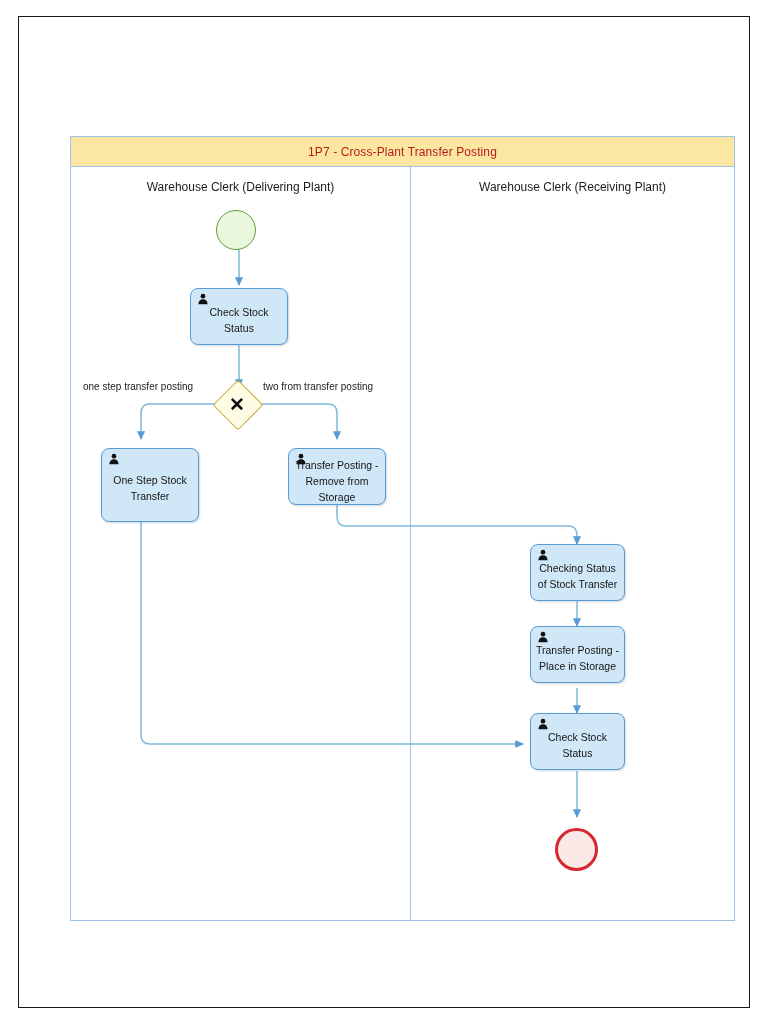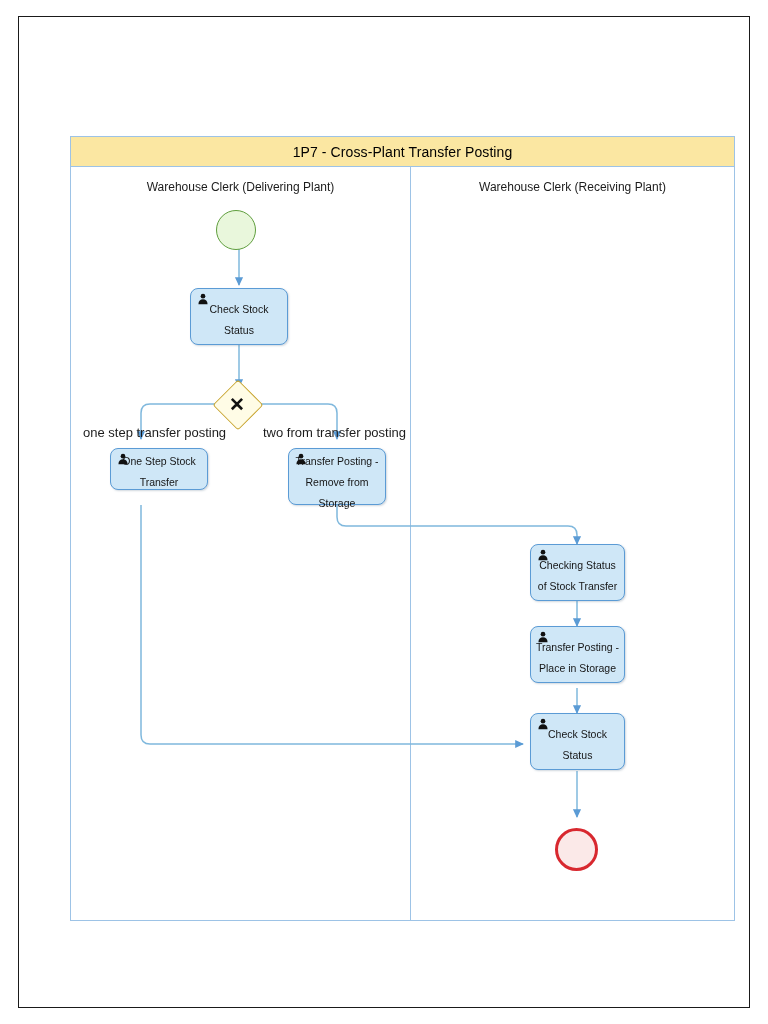--- a/index.html
+++ b/index.html
@@ -42,22 +42,22 @@
     width: 100%;
     height: 30px;
     box-sizing: border-box;
     background: #fbe7a2;
     border-bottom: 1px solid #9dc3e6;
     display: flex;
     align-items: center;
     justify-content: center;
   }
   #pool-header .title {
-    font-size: 14px;
-    color: #000000;
+    font-size: 12px;
+    color: #b91c1c;
     letter-spacing: 0.1px;
   }
   .lane {
     position: absolute;
     top: 30px;
     height: 753px;
     box-sizing: border-box;
   }
   #lane-left  { left: 0;     width: 339px; }
   #lane-right { left: 339px; width: 324px; border-left: 1px solid #9dc3e6; }
@@ -91,21 +91,21 @@
     box-shadow: 1px 1px 2px rgba(120,140,160,0.35);
   }
   .task .task-label {
     position: absolute;
     left: 2px;
     right: 2px;
     top: 50%;
     transform: translateY(-42%);
     text-align: center;
     font-size: 10.5px;
-    line-height: 21px;
+    line-height: 16px;
     color: #151515;
     white-space: pre-line;
   }
   .user-icon {
     position: absolute;
     left: 6px;
     top: 4px;
     width: 12px;
     height: 12px;
   }
@@ -140,24 +140,23 @@
     display: flex;
     align-items: center;
     justify-content: center;
     font-size: 19px;
     font-weight: bold;
     color: #111111;
     line-height: 1;
   }
   .flow-label {
     position: absolute;
-    font-size: 13px;
+    font-size: 10px;
     color: #1c1c1c;
     white-space: nowrap;
-    margin-top: 44px;
   }
 </style>
 </head>
 <body>
 
 <div id="page-frame">
 
   <div id="pool">
 
     <div id="pool-header">
@@ -211,21 +210,21 @@
 Status</div>
     </div>
 
     <div class="gateway-wrap" style="left:149px; top:250px;">
       <div class="gateway"></div>
       <div class="gateway-x">✕</div>
     </div>
     <div class="flow-label" style="left:12px; top:244px;">one step transfer posting</div>
     <div class="flow-label" style="left:192px; top:244px;">two from transfer posting</div>
 
-    <div class="node task" style="left:39px; top:311px; width:98px; height:42px;">
+    <div class="node task" style="left:30px; top:311px; width:98px; height:74px;">
       <svg class="user-icon" viewBox="0 0 16 16">
         <circle cx="8" cy="4.2" r="3.1" fill="#111111"></circle>
         <path d="M1.9 15 C1.9 10.6 4.6 8.4 8 8.4 C11.4 8.4 14.1 10.6 14.1 15 Z" fill="#111111"></path>
       </svg>
       <div class="task-label">One Step Stock
 Transfer</div>
     </div>
 
     <div class="node task" style="left:217px; top:311px; width:98px; height:57px;">
       <svg class="user-icon" viewBox="0 0 16 16">

